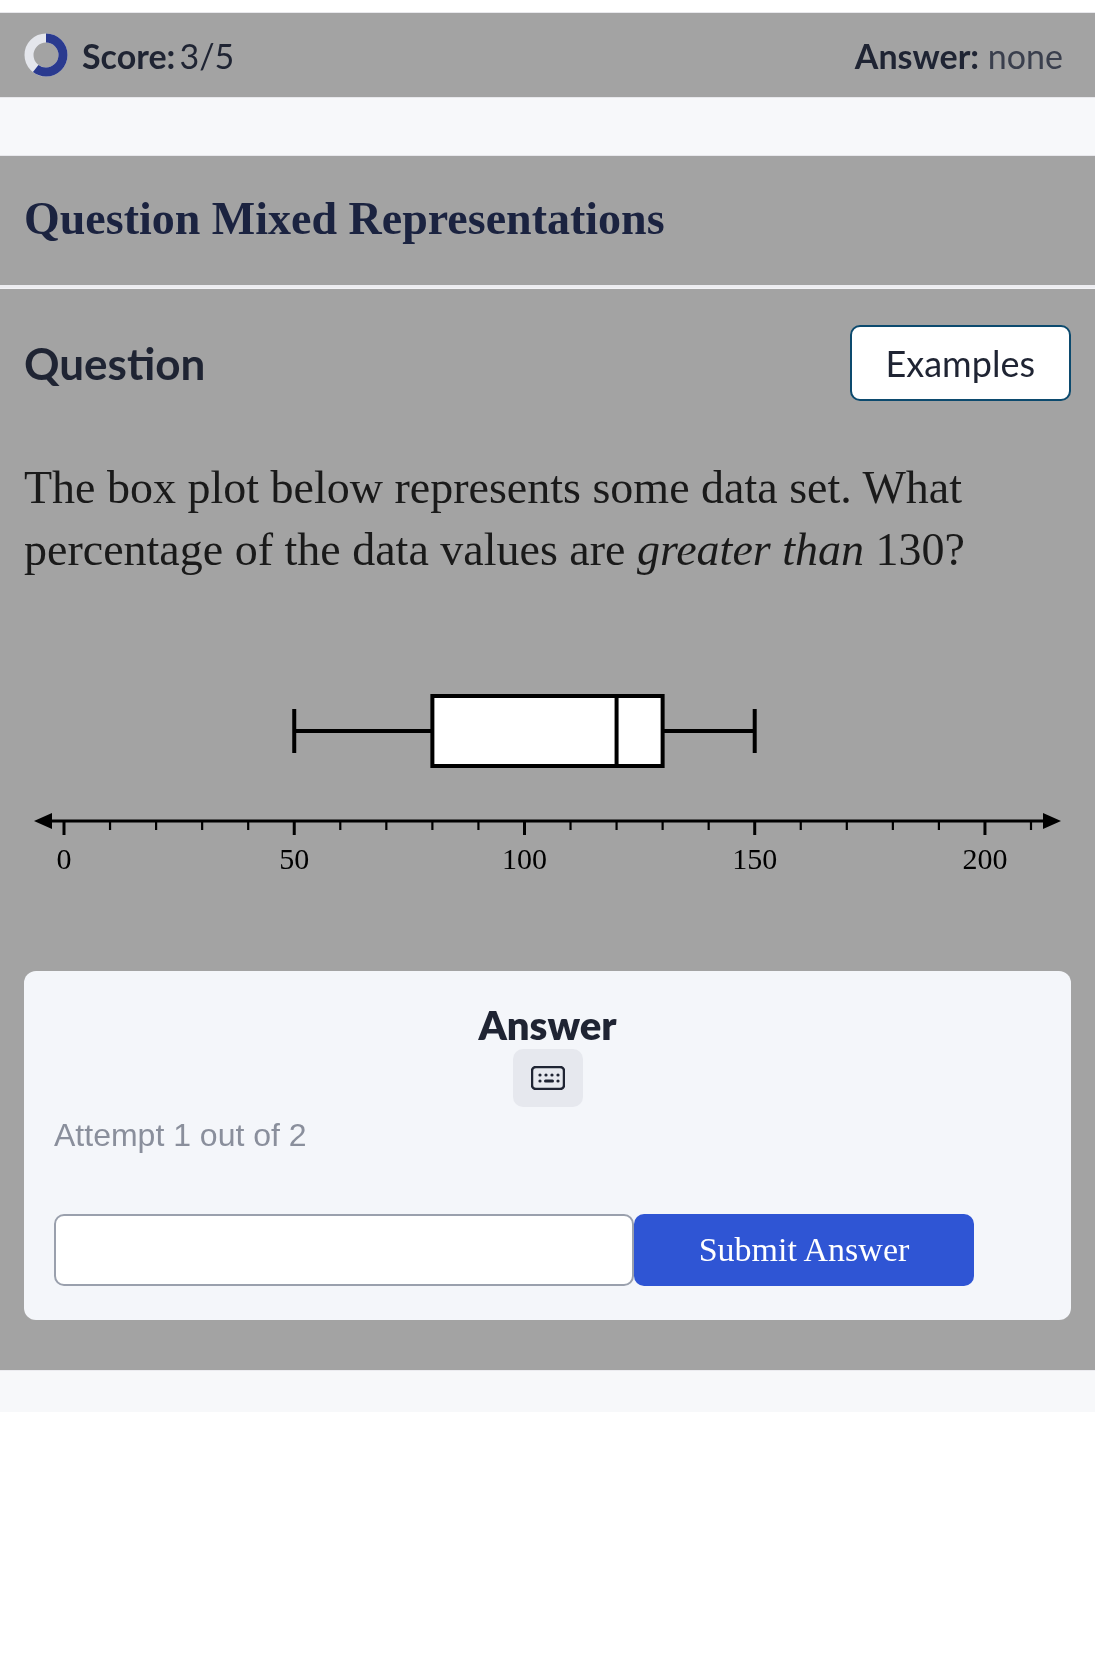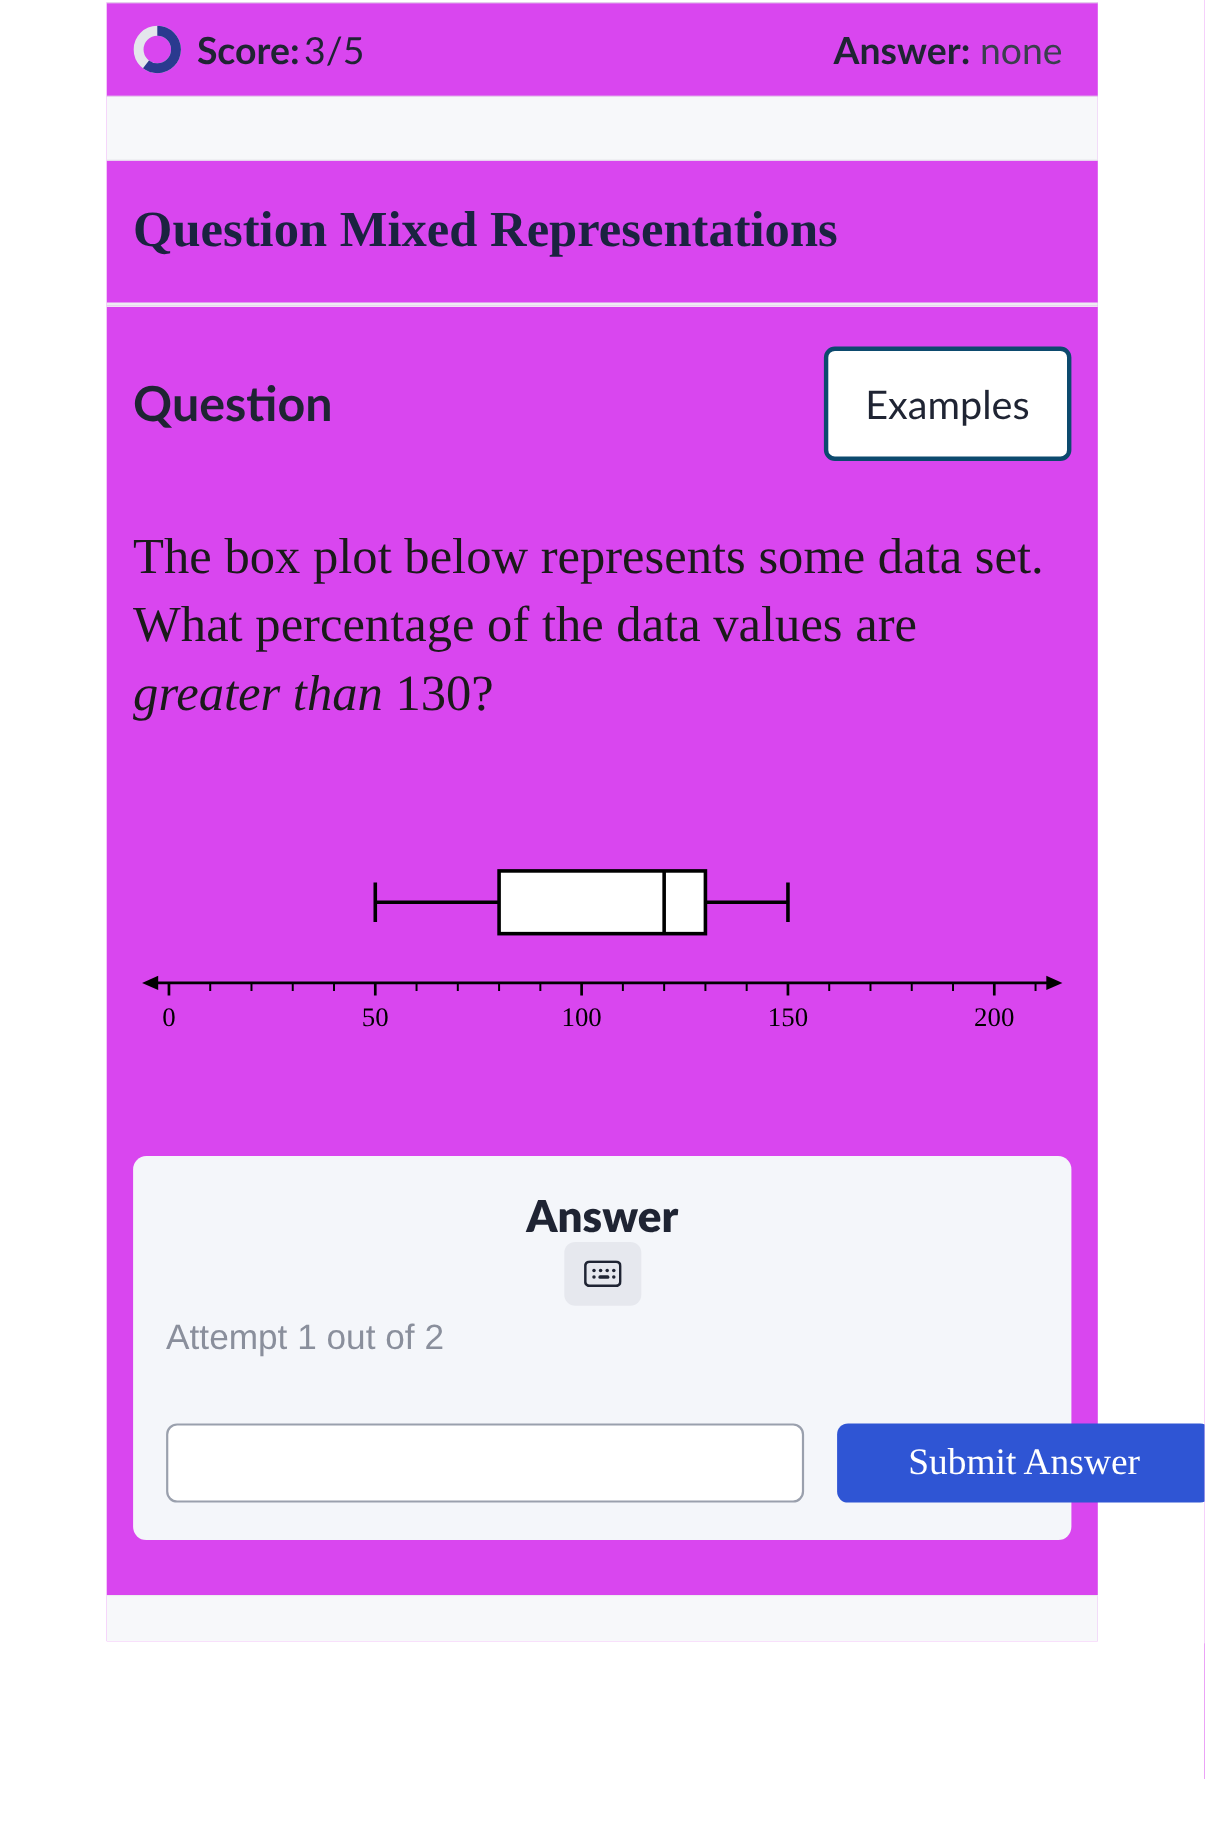--- a/index.html
+++ b/index.html
@@ -3,23 +3,23 @@
 <meta charset="utf-8">
 <style>
   * { box-sizing: border-box; }
   html, body {
     margin: 0; padding: 0;
     font-family: "Lato", "Helvetica Neue", Arial, sans-serif;
     background: #fff;
     color: #1a1a2e;
   }
   .page {
-    width: 901px;
-    margin: 2px auto;
-    background: #d946ef;
+    width: 1095px;
+    margin: 12px auto;
+    background: #a3a3a3;
   }
   
   .topbar {
     display: flex;
     align-items: center;
     justify-content: space-between;
     padding: 20px 32px 20px 24px;
     border-top: 1px solid #e8e8ec;
     border-bottom: 1px solid #e8e8ec;
   }
@@ -77,24 +77,24 @@
     justify-content: space-between;
     margin-bottom: 56px;
   }
   .question-heading {
     font-family: "Lato", sans-serif;
     font-size: 44px;
     font-weight: 700;
     color: #1f2433;
   }
   .examples-btn {
-    border: 4px solid #0c4a6e;
+    border: 2px solid #0c4a6e;
     border-radius: 10px;
     background: #fff;
-    padding: 26px 34px;
+    padding: 14px 34px;
     font-size: 36px;
     font-family: inherit;
     color: #1f2433;
     cursor: pointer;
   }
 
   .prompt {
     font-family: Liberation Serif, serif;
     font-size: 46px;
     line-height: 1.35;
@@ -139,21 +139,20 @@
   .attempt-text {
     font-family: Liberation Sans, sans-serif;
     font-size: 32px;
     color: #8a8f9c;
     margin-top: 10px;
     margin-bottom: 60px;
   }
   .answer-row {
     display: flex;
     align-items: stretch;
-    gap: 30px;
   }
   .answer-input {
     flex: 0 0 auto;
     width: 580px;
     height: 72px;
     border: 2px solid #9aa0ad;
     border-radius: 10px;
     font-size: 32px;
     padding: 0 18px;
     font-family: inherit;

